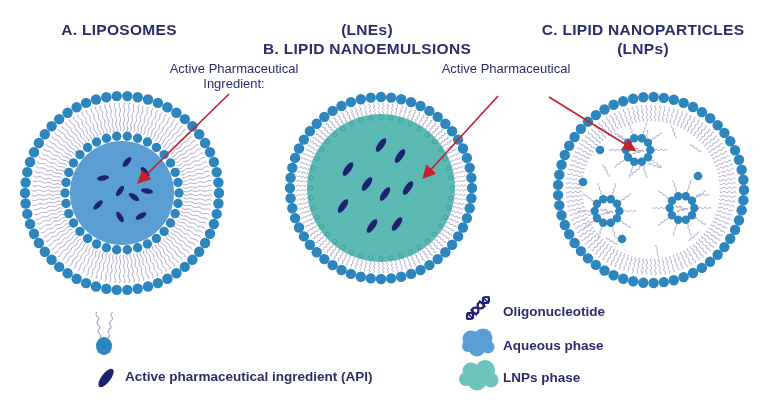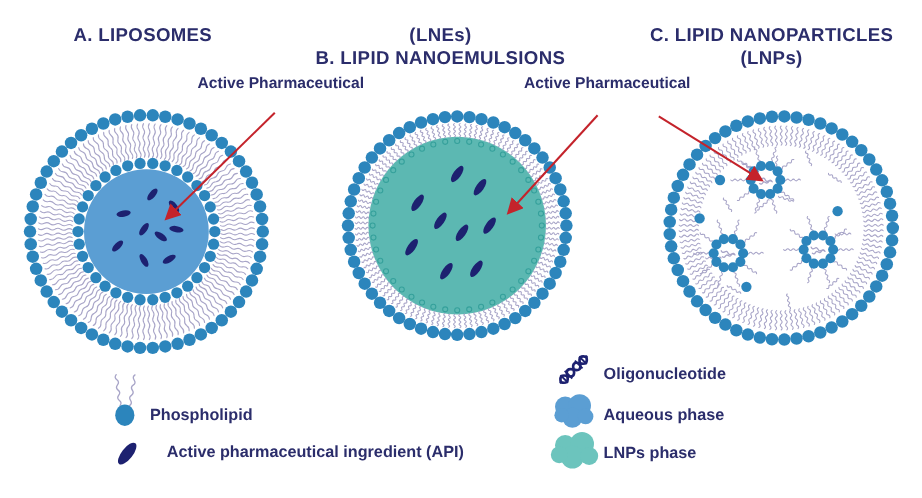--- a/index.html
+++ b/index.html
@@ -2,21 +2,21 @@
 <html><head>
 <meta charset="utf-8">
 <style>
   * { margin:0; padding:0; box-sizing:border-box; }
   html,body { background:#ffffff; }
   body { font-family:"Liberation Sans", sans-serif; }
   .stage { position:relative; width:768px; height:415px; background:#fff; overflow:hidden;padding-left:18px; }
   #art { position:absolute; left:0; top:0; }
   .txt { position:absolute; color:#2b2d6b; text-align:center; }
   .title { font-size:15.5px; font-weight:700; line-height:19px; letter-spacing:.3px; }
-  .ann { font-size:13px; font-weight:700; line-height:15px;text-align:center; }
+  .ann { font-size:13px; font-weight:400; line-height:15px;text-align:center; }
   .leg { font-size:13.5px; font-weight:700; text-align:left; white-space:nowrap; }
 </style>
 </head>
 <body>
 
 <div class="stage">
 
   <svg id="art" width="768" height="415" viewBox="0 0 768 415">
       <defs>
         <marker id="ah" viewBox="0 0 10 10" refX="7" refY="5" markerWidth="8" markerHeight="8" orient="auto">
@@ -776,23 +776,23 @@
     <div>(LNEs)</div>
     <div>B. LIPID NANOEMULSIONS</div>
   </div>
   <div class="txt title" style="left:508px;top:20px;width:270px">
     <div>C. LIPID NANOPARTICLES</div>
     <div>(LNPs)</div>
   </div>
 
   <div class="txt ann" style="left:134px;top:61px;width:200px">
     <div>Active Pharmaceutical</div>
+    <div>Ingredient:</div>
   </div>
   <div class="txt ann" style="left:406px;top:61px;width:200px">
     <div>Active Pharmaceutical</div>
   </div>
 
-  <div class="txt leg" style="left:125px;top:338px">Phospholipid</div>
-  <div class="txt leg" style="left:139px;top:369px">Active pharmaceutical ingredient (API)</div>
+  <div class="txt leg" style="left:125px;top:369px">Active pharmaceutical ingredient (API)</div>
   <div class="txt leg" style="left:503px;top:304px">Oligonucleotide</div>
   <div class="txt leg" style="left:503px;top:338px">Aqueous phase</div>
   <div class="txt leg" style="left:503px;top:370px">LNPs phase</div>
 </div>
 
 </body></html>

